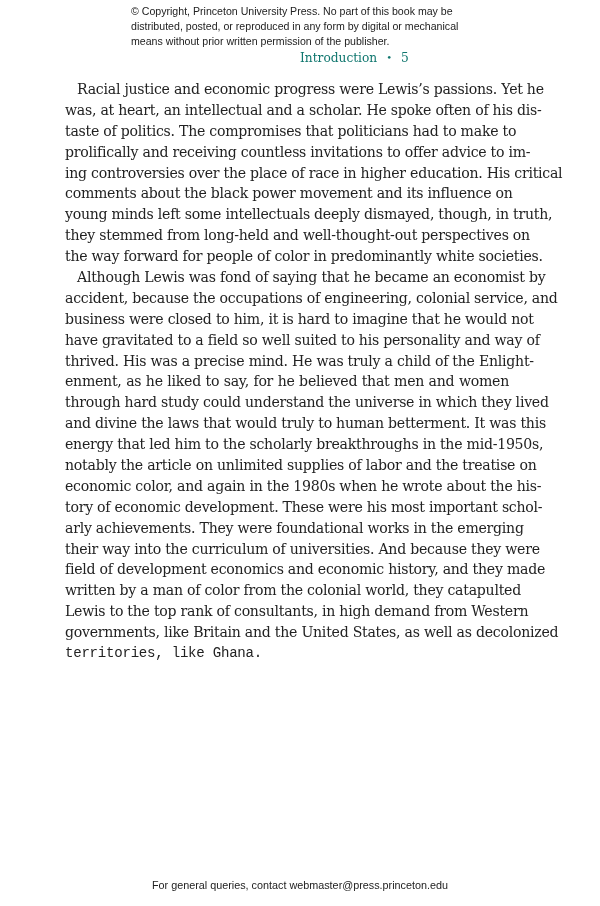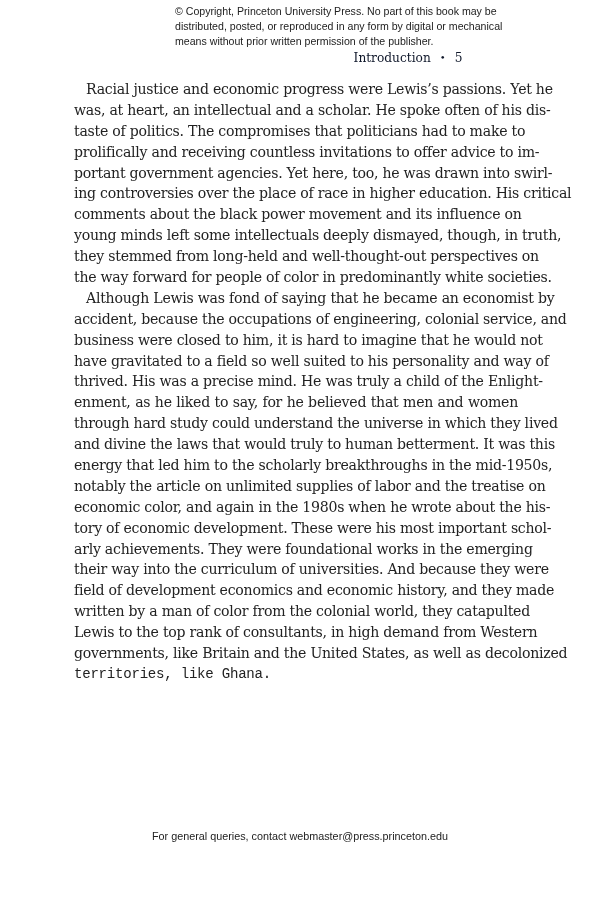--- a/index.html
+++ b/index.html
@@ -1,58 +1,57 @@
 <!DOCTYPE html>
 <html><head>
   <meta charset="utf-8">
   <style>
     html, body { margin: 0; padding: 0; background: #ffffff; }
     body { width: 600px; height: 906px; position: relative; overflow: hidden; }
     .copyright {
       position: absolute; left: 131px; top: 4px; width: 340px;
       font-family: "Liberation Sans", sans-serif; font-size: 10.6px;
-      line-height: 15px; color: #222; margin-left: 44px;
+      line-height: 15px; color: #222;
     }
     .running-head {
-      position: absolute; left: 300px; top: 51px; width: 216px; text-align: center;
-      font-family: "DejaVu Serif", "Liberation Serif", serif; font-size: 12.2px; color: #0f172a;
+      position: absolute; left: 300px; top: 51px; width: 216px; text-align: left;
+      font-family: "DejaVu Serif", "Liberation Serif", serif; font-size: 12.2px; color: #0f766e;
       white-space: pre;
     }
     .running-head .dot { display: inline-block; margin: 0 9px; font-size: 10px; vertical-align: 1px; }
     .body-text {
-      position: absolute; left: 74px; top: 79px; width: 444px;
+      position: absolute; left: 65px; top: 79px; width: 444px;
       font-family: "DejaVu Serif", "Liberation Serif", serif; font-size: 14.1px;
       line-height: 20.9px; color: #222; letter-spacing: -0.25px;
     }
     .body-text .line { display: block; text-align: justify; text-align-last: justify; white-space: nowrap; height: 20.9px; overflow: visible; }
     .body-text .line.last { text-align-last: left; font-family: Liberation Mono, monospace; }
     .body-text .line.indent { padding-left: 12px; }
     .footer {
-      position: absolute; left: 0; top: 830px; width: 600px; text-align: center;
+      position: absolute; left: 0; top: 879px; width: 600px; text-align: center;
       font-family: "Liberation Sans", sans-serif; font-size: 10.8px; color: #222;
     }
   </style>
 </head>
 <body>
 
 <div class="copyright">
   <div>© Copyright, Princeton University Press. No part of this book may be</div>
   <div>distributed, posted, or reproduced in any form by digital or mechanical</div>
   <div>means without prior written permission of the publisher.</div>
 </div>
 
 <div class="running-head"><span>Introduction</span><span class="dot">•</span><span>5</span></div>
 
 <div class="body-text">
   <div>
     <span class="line indent">Racial justice and economic progress were Lewis’s passions. Yet he</span>
     <span class="line">was, at heart, an intellectual and a scholar. He spoke often of his dis-</span>
     <span class="line">taste of politics. The compromises that politicians had to make to</span>
     <span class="line">prolifically and receiving countless invitations to offer advice to im-</span>
-    <span class="line">portant government agencies. Yet here, too, he was drawn into swirl-</span>
     <span class="line">ing controversies over the place of race in higher education. His critical</span>
     <span class="line">comments about the black power movement and its influence on</span>
     <span class="line">young minds left some intellectuals deeply dismayed, though, in truth,</span>
     <span class="line">they stemmed from long-held and well-thought-out perspectives on</span>
     <span class="line">the way forward for people of color in predominantly white societies.</span>
   </div>
   <div>
     <span class="line indent">Although Lewis was fond of saying that he became an economist by</span>
     <span class="line">accident, because the occupations of engineering, colonial service, and</span>
     <span class="line">business were closed to him, it is hard to imagine that he would not</span>

